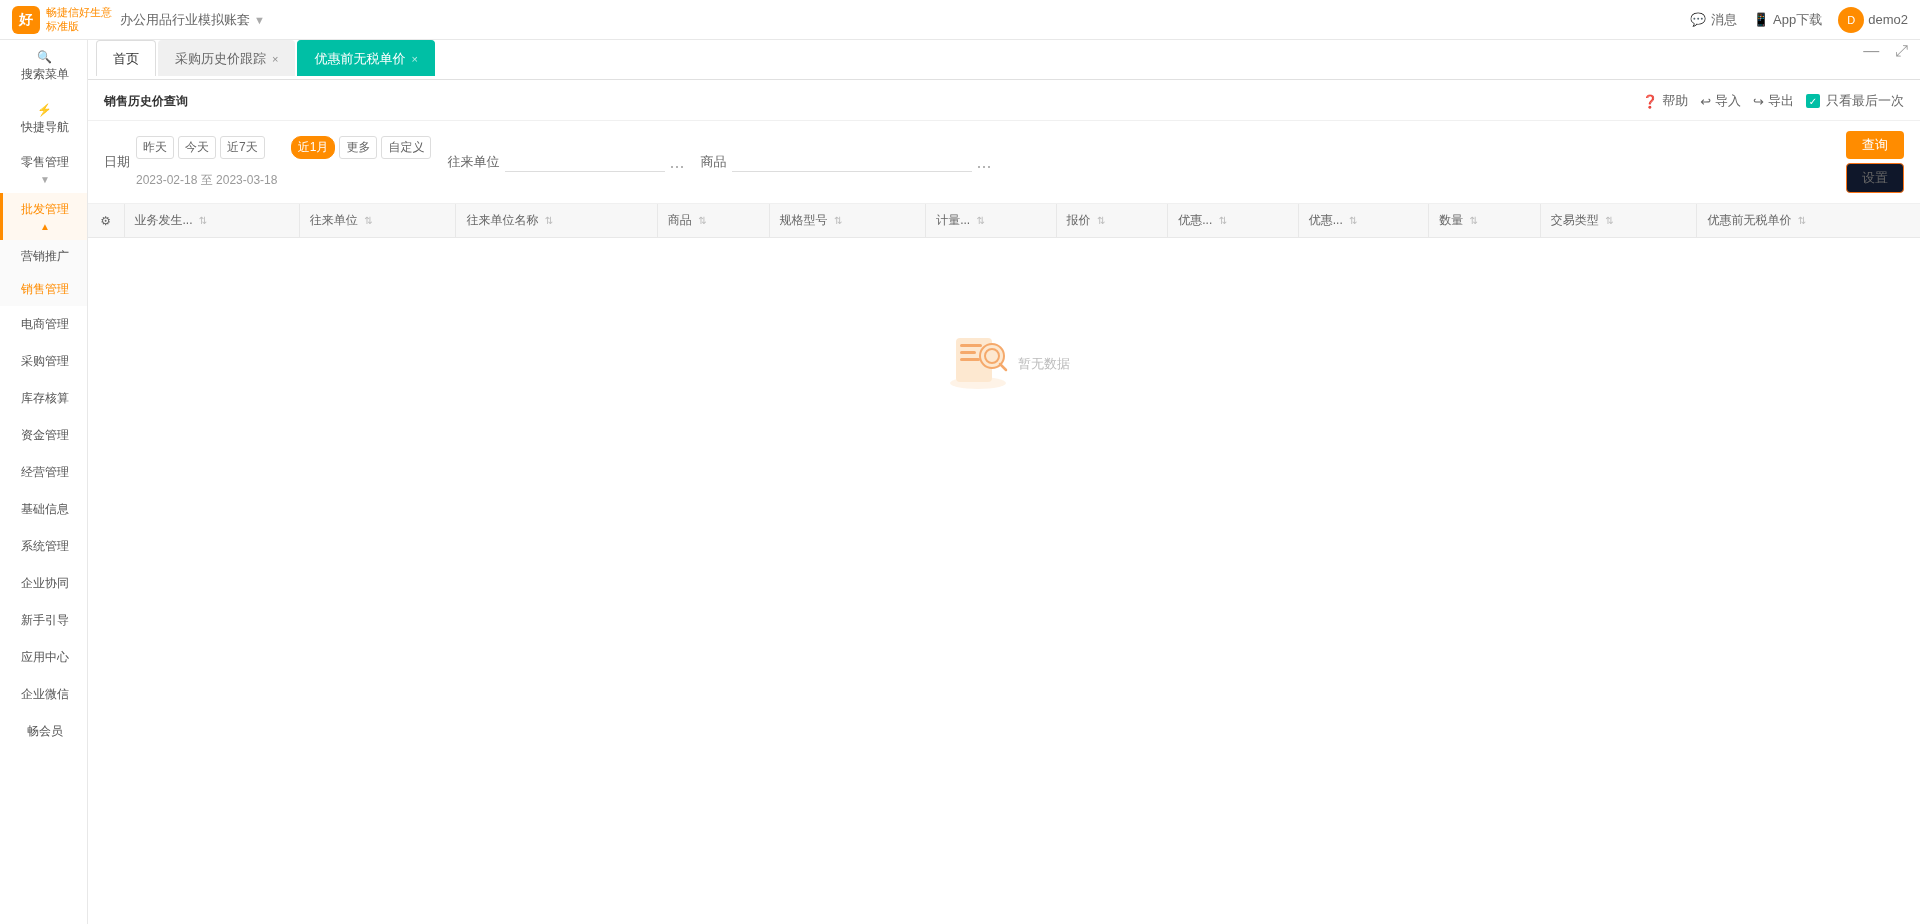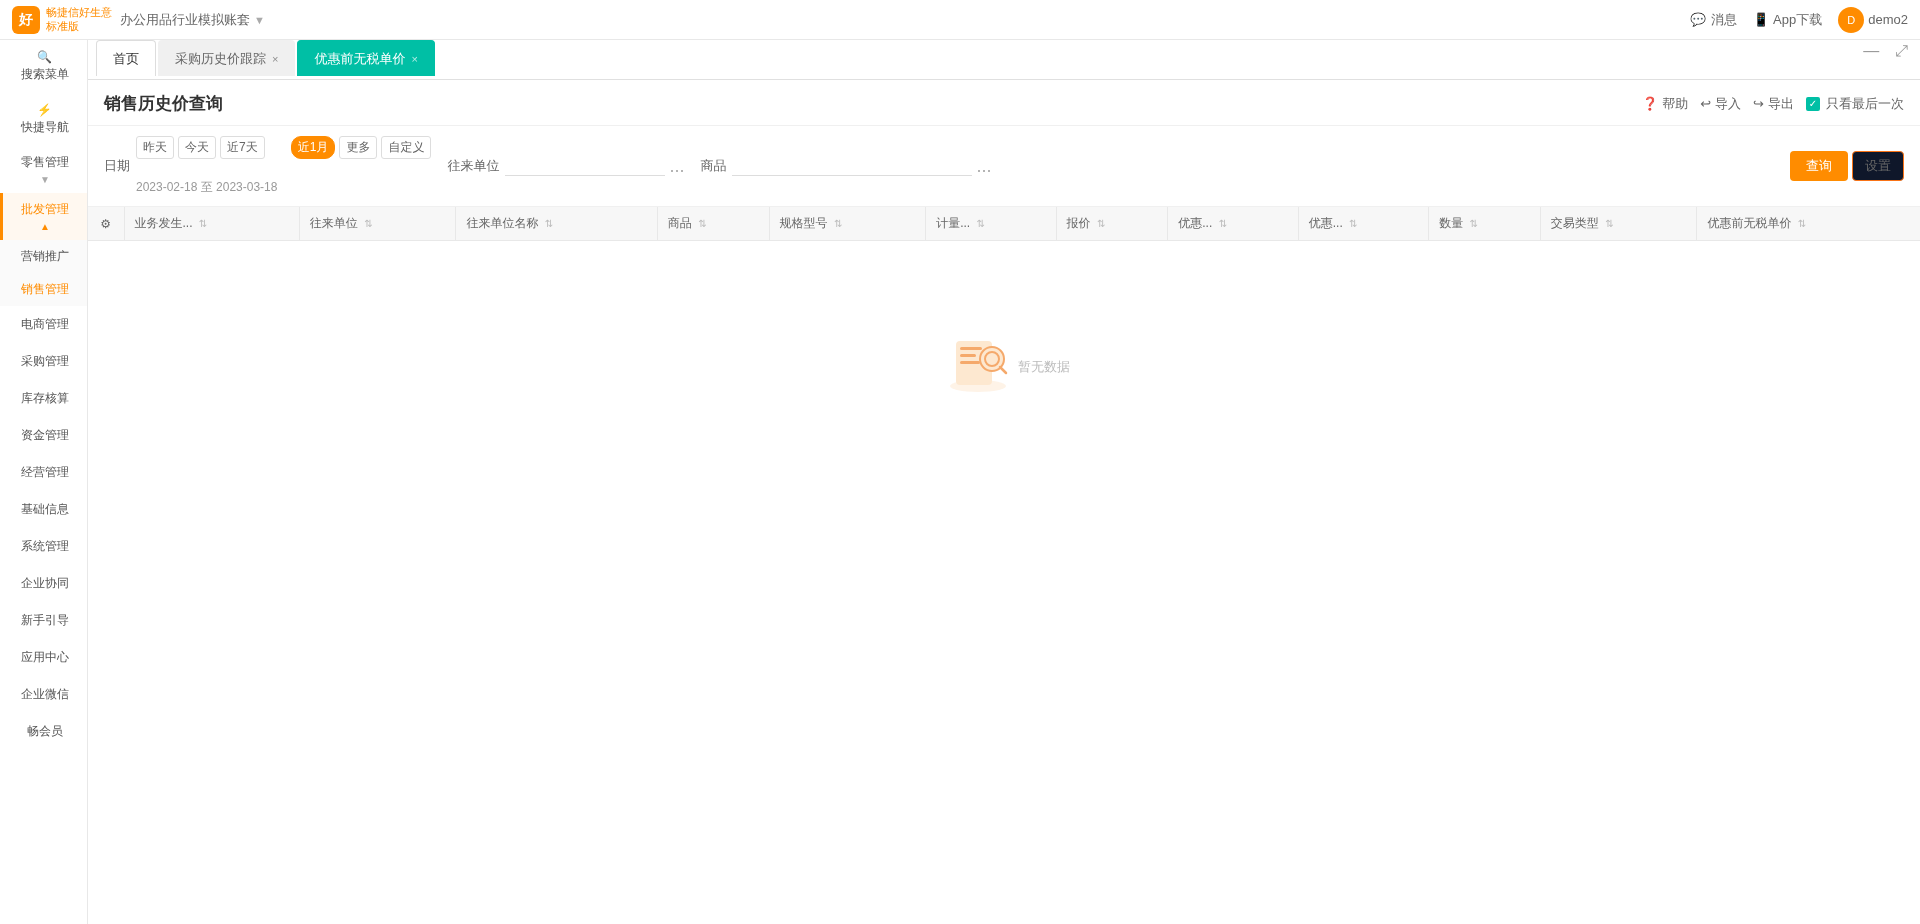--- a/index.html
+++ b/index.html
@@ -36,41 +36,41 @@
     .tab.home { background: #fff; color: #333; border-color: #ddd; }
     .tab-close { font-size: 11px; cursor: pointer; opacity: 0.7; }
     .tab-bar-right { margin-left: auto; display: flex; align-items: center; gap: 8px; padding-bottom: 4px; }
     .tab-action-btn { font-size: 16px; color: #999; cursor: pointer; padding: 2px 4px; }
 
     
     .page-content { flex: 1; overflow: auto; background: #fff; padding: 0; }
 
     
     .page-header { padding: 12px 16px 10px; border-bottom: 1px solid #f0f0f0; display: flex; align-items: center; justify-content: space-between; }
-    .page-title { font-size: 17px; font-weight: 600; color: #333; }
+    .page-title { font-size: 12px; font-weight: 600; color: #333; }
     .page-header-actions { display: flex; align-items: center; gap: 12px; font-size: 13px; color: #666; }
     .page-header-action { display: flex; align-items: center; gap: 4px; cursor: pointer; }
     .checkbox-area { display: flex; align-items: center; gap: 6px; }
     .checkbox-custom { width: 14px; height: 14px; border: 2px solid #00bfa5; background: #00bfa5; border-radius: 2px; display: flex; align-items: center; justify-content: center; color: #fff; font-size: 10px; }
 
     
     .filter-bar { padding: 10px 16px; background: #fff; border-bottom: 1px solid #f0f0f0; display: flex; align-items: center; gap: 16px; flex-wrap: wrap; }
     .filter-item { display: flex; align-items: center; gap: 6px; }
     .filter-label { color: #666; font-size: 13px; white-space: nowrap; }
     .filter-date-btns { display: flex; align-items: center; gap: 4px; }
     .date-btn { padding: 2px 6px; border: 1px solid #ddd; border-radius: 3px; font-size: 12px; color: #666; cursor: pointer; background: #fff; }
     .date-btn.active { background: #ff8c00; color: #fff; border-color: #ff8c00; border-radius: 10px; margin-left: 22px; }
     .date-range { font-size: 12px; color: #999; margin-top: 2px; }
-    .filter-date-col { display: flex; flex-direction: column; gap: 18px; }
+    .filter-date-col { display: flex; flex-direction: column; gap: 11px; }
     .filter-input-group { display: flex; align-items: center; gap: 4px; }
     .filter-input { border: none; border-bottom: 1px solid #ddd; padding: 2px 6px; font-size: 13px; color: #333; width: 160px; outline: none; background: transparent; }
     .filter-dots { color: #aaa; font-size: 18px; cursor: pointer; }
     .search-btn { background: #ff8c00; color: #fff; border: none; border-radius: 4px; padding: 5px 16px; font-size: 13px; cursor: pointer; }
     .setting-btn { background: #0f172a; color: #666; border: 1px solid #f97316; border-radius: 4px; padding: 5px 12px; font-size: 13px; cursor: pointer; }
-    .btn-group { display: flex; flex-direction: row; gap: 4px; margin-left: auto; }
+    .btn-group { display: flex; flex-direction: column; gap: 4px; margin-left: auto; }
 
     
     .table-wrapper { overflow: auto; flex: 1; }
     table { width: 100%; border-collapse: collapse; font-size: 12px; }
     thead tr { background: #f7f7f7; }
     th { padding: 8px 10px; text-align: left; color: #666; font-weight: normal; border-bottom: 1px solid #e8e8e8; border-right: 1px solid #e8e8e8; white-space: nowrap; position: relative; cursor: pointer; }
     th:last-child { border-right: none; }
     th .sort-icon { color: #bbb; font-size: 10px; margin-left: 3px; }
     .gear-cell { width: 36px; text-align: center; }
 

